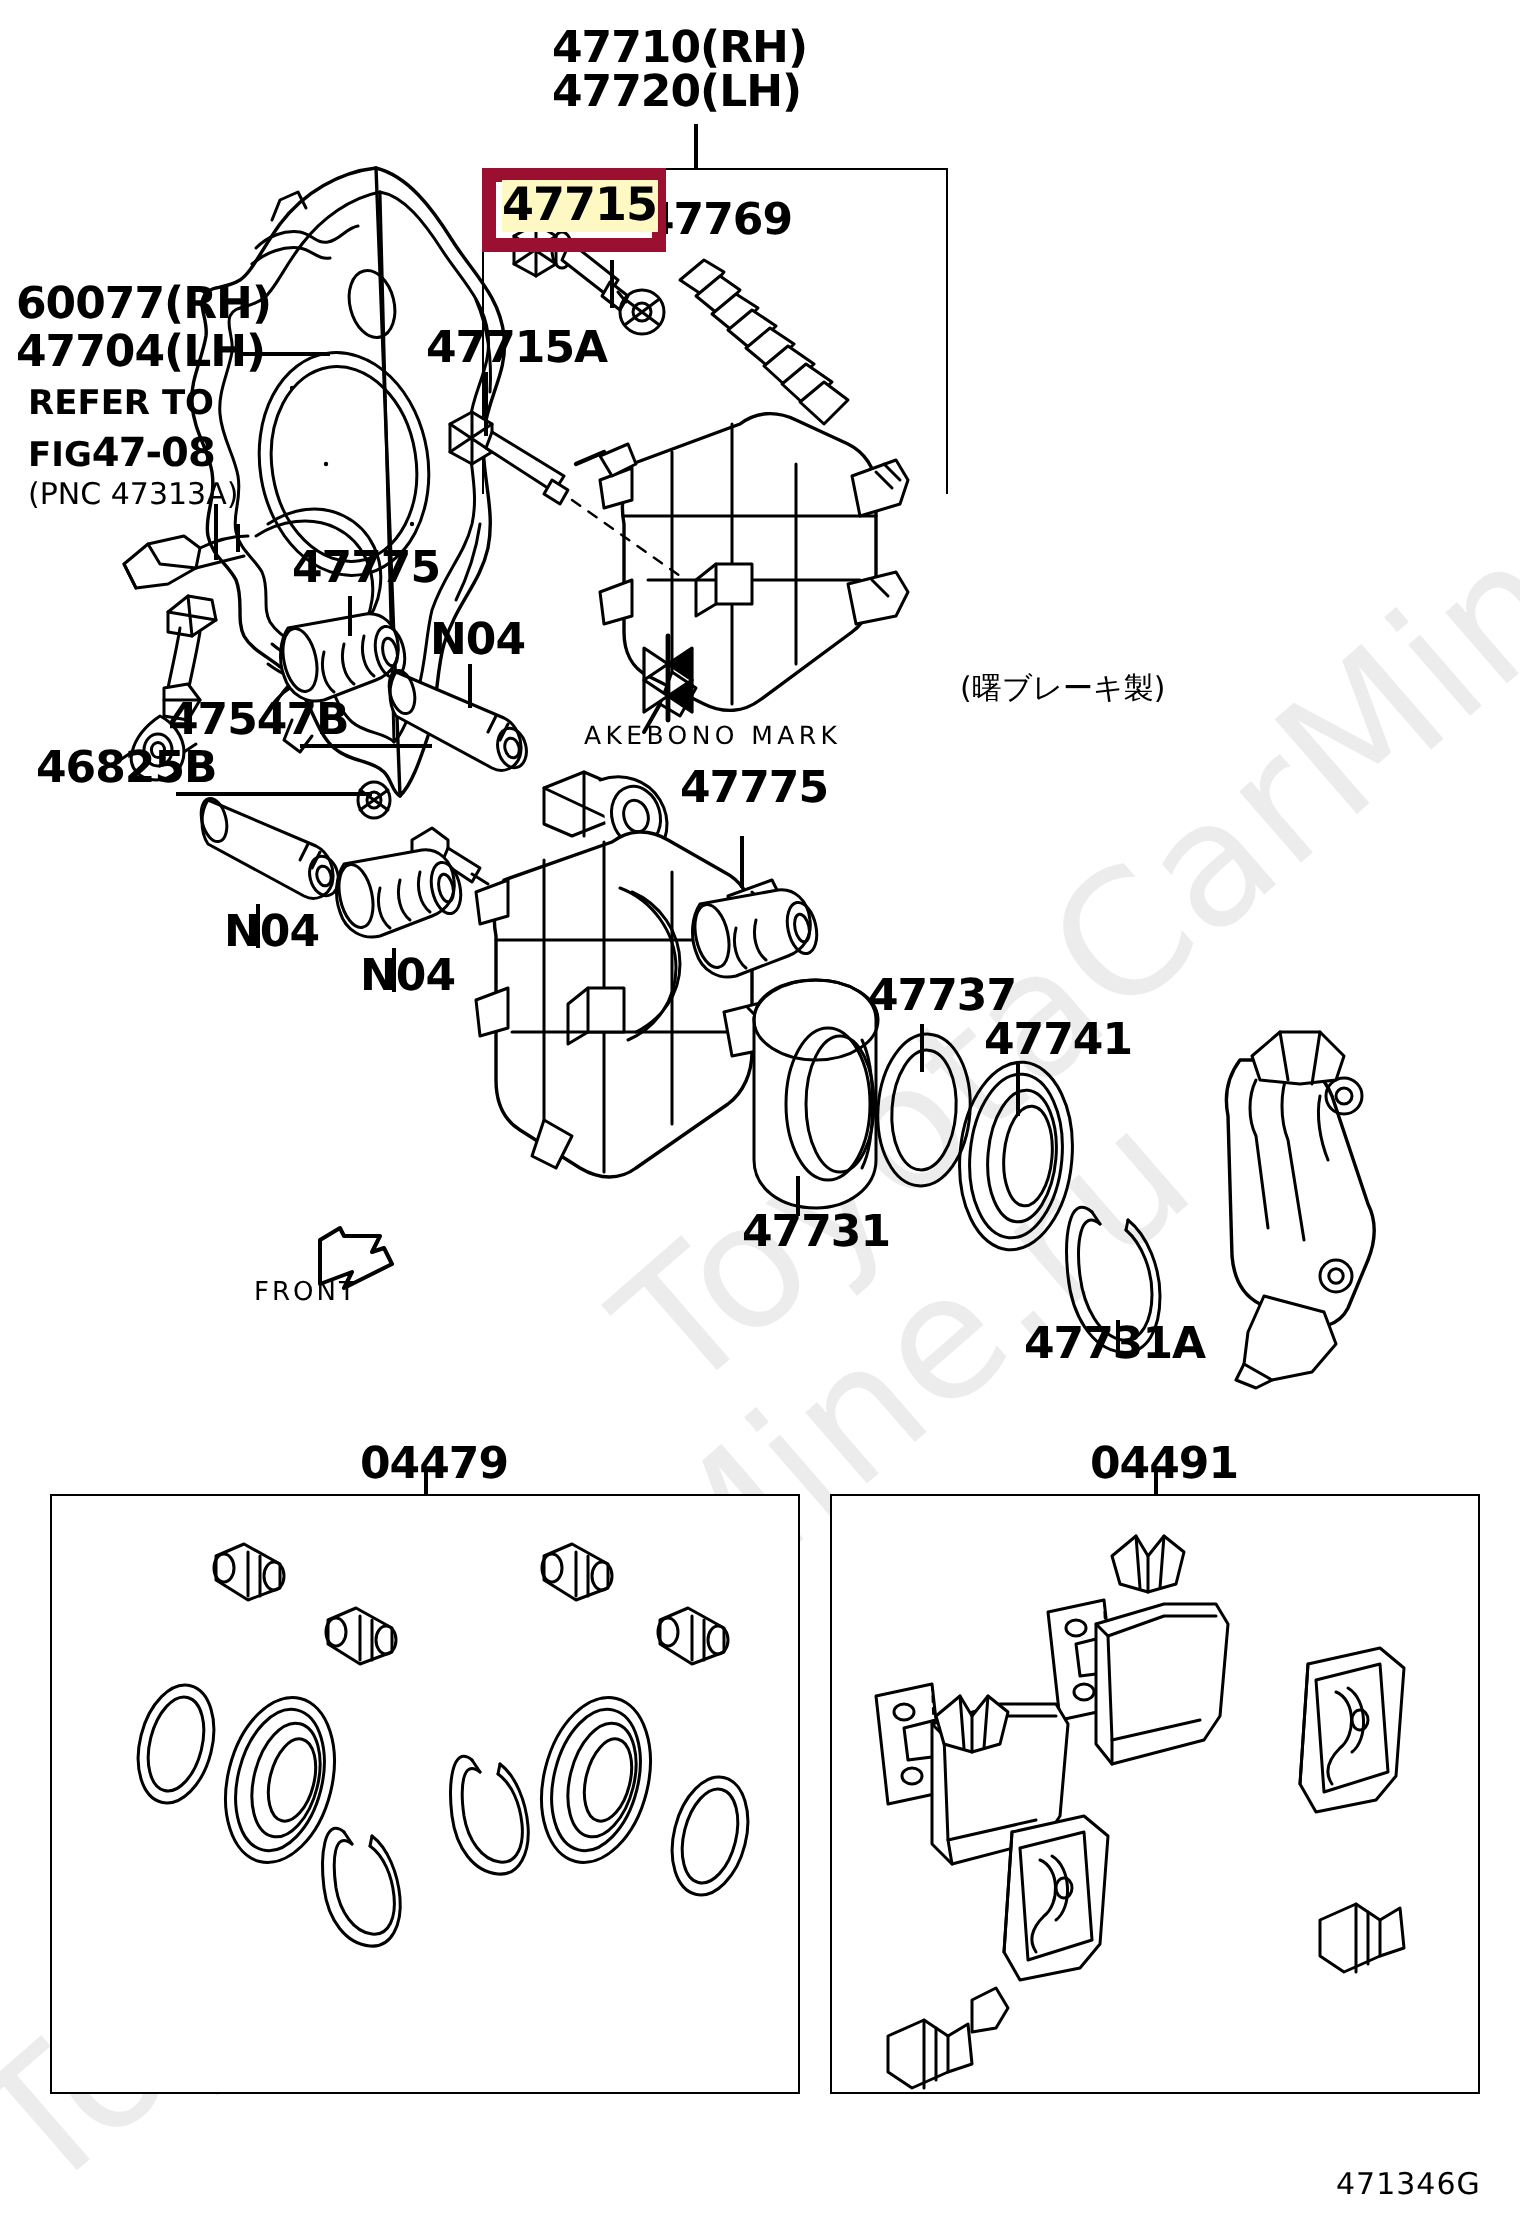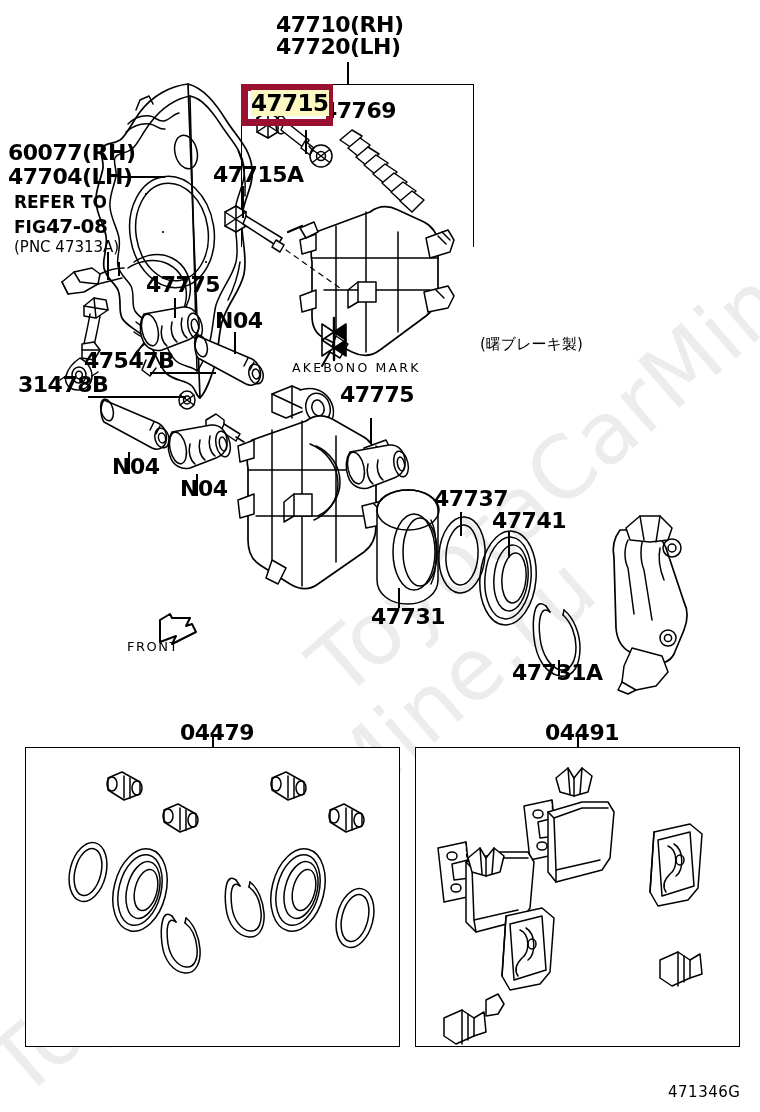--- a/index.html
+++ b/index.html
@@ -550,21 +550,21 @@
   <div class="lbl pn" style="left:8px;top:166px;">47704(LH)</div>
   <div class="lbl sub-b" style="left:14px;top:194px;">REFER TO</div>
   <div class="lbl" style="left:14px;top:216px;">
     <span class="sub-b">FIG</span><span class="pn-sm">47-08</span>
   </div>
   <div class="lbl sub" style="left:14px;top:240px;">(PNC 47313A)</div>
 
   <div class="lbl pn" style="left:146px;top:274px;">47775</div>
   <div class="lbl pn" style="left:215px;top:310px;">N04</div>
   <div class="lbl pn" style="left:84px;top:350px;">47547B</div>
-  <div class="lbl pn" style="left:18px;top:374px;">31478B</div>
+  <div class="lbl pn" style="left:18px;top:374px;">46825B</div>
   <div class="lbl pn" style="left:112px;top:456px;">N04</div>
   <div class="lbl pn" style="left:180px;top:478px;">N04</div>
   <div class="lbl pn" style="left:340px;top:384px;">47775</div>
 
   <div class="lbl ake-cap" style="left:292px;top:362px;">AKEBONO  MARK</div>
   <div class="lbl jp-big" style="left:452px;top:337px;margin-left:28px;">(曙ブレーキ製)</div>
 
   <div class="lbl pn" style="left:371px;top:586px;margin-top:20px;">47731</div>
   <div class="lbl pn" style="left:434px;top:488px;">47737</div>
   <div class="lbl pn" style="left:492px;top:510px;">47741</div>

